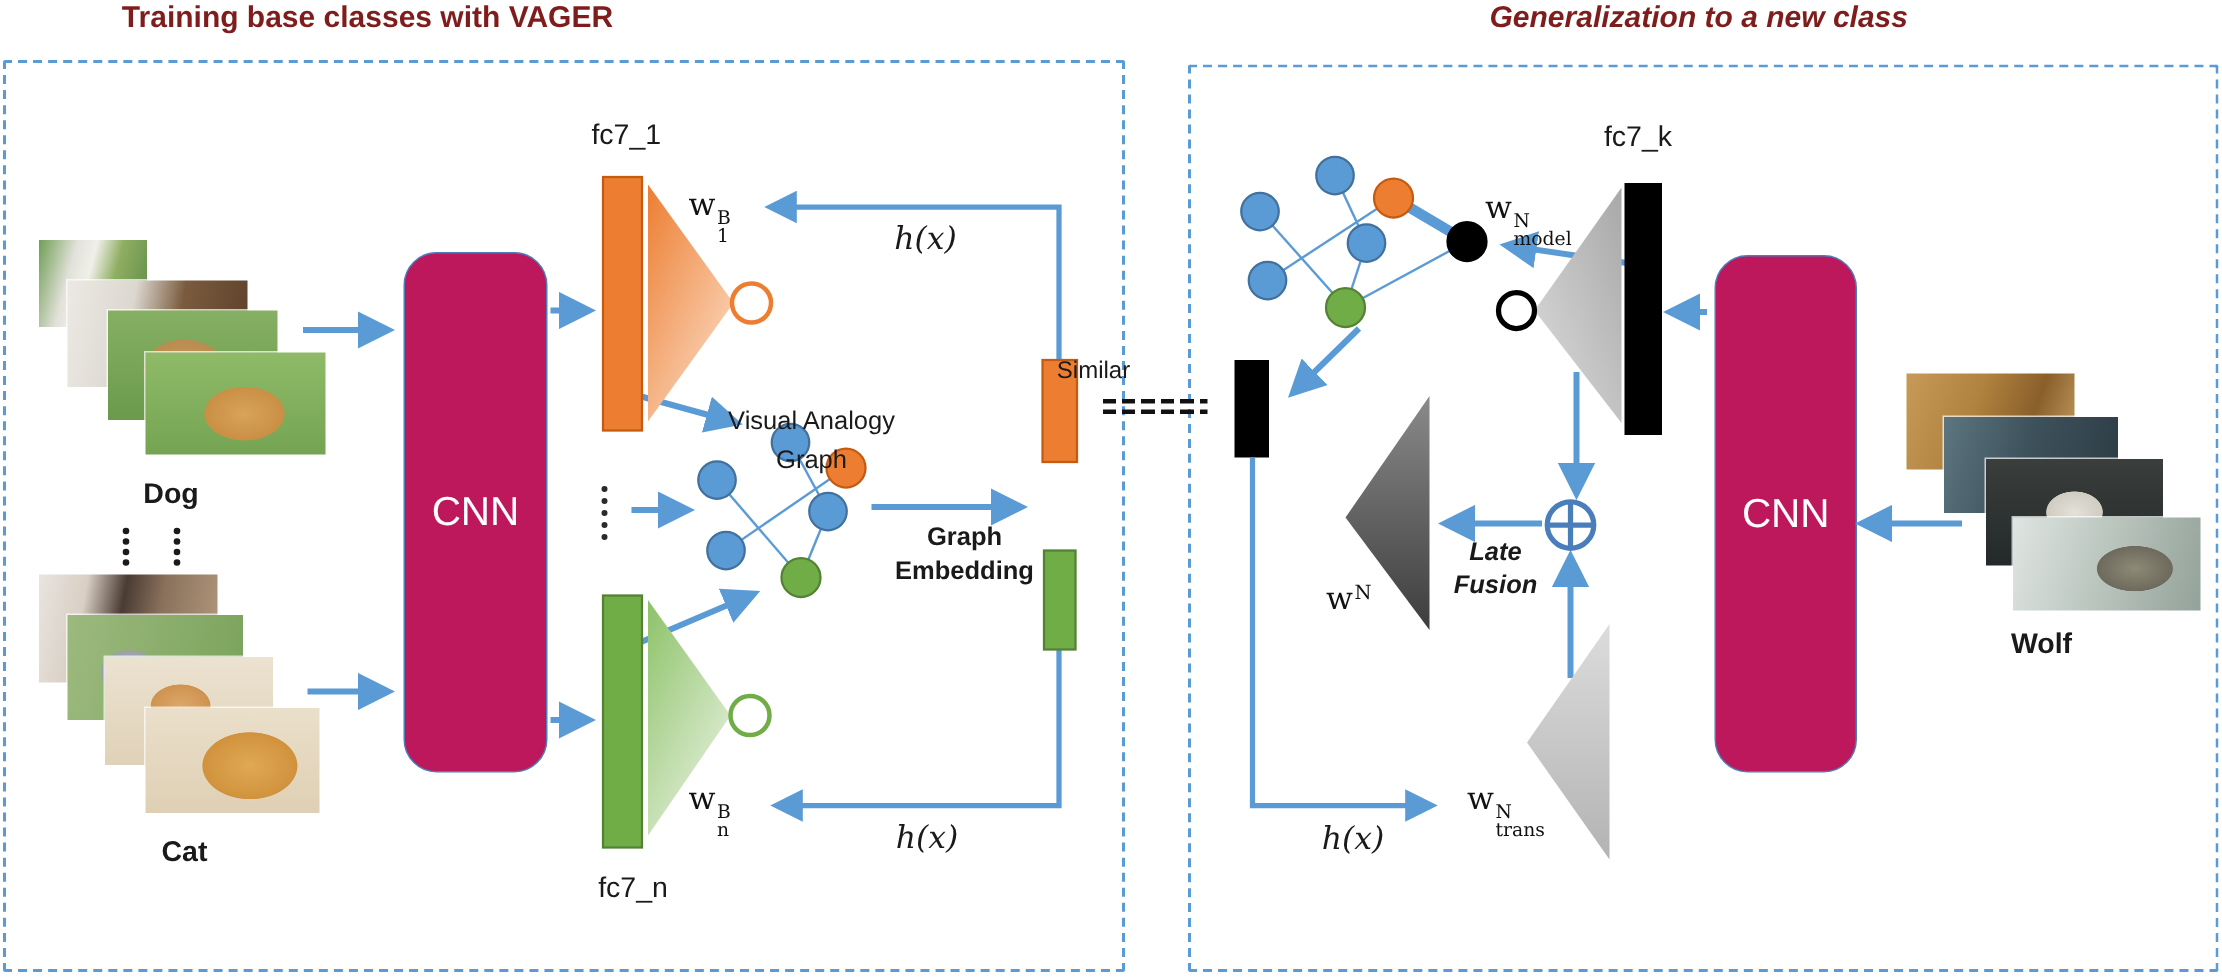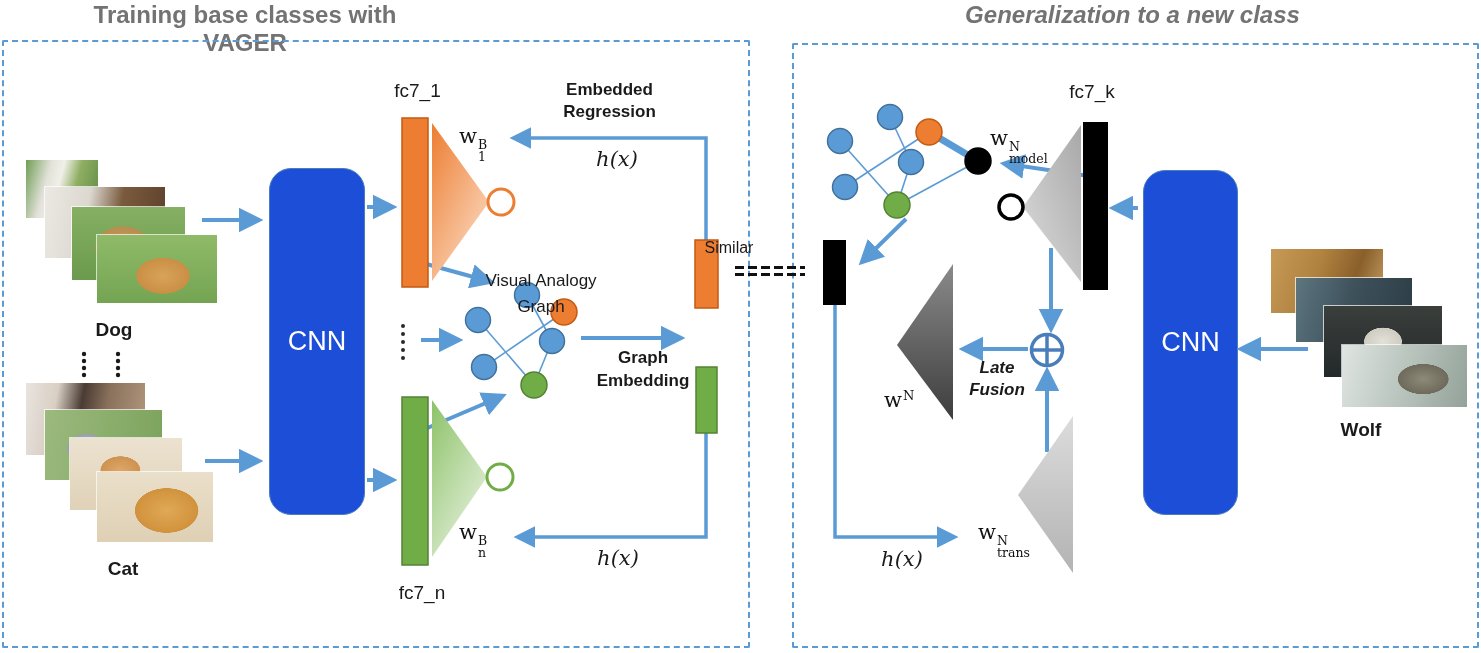--- a/index.html
+++ b/index.html
@@ -1,34 +1,34 @@
 <!DOCTYPE html>
 <html><head>
 <meta charset="utf-8">
 <style>
   html,body{margin:0;padding:0;background:#ffffff;}
   .canvas{position:relative;width:1481px;height:653px;background:#ffffff;overflow:hidden;
           font-family:"Liberation Sans", sans-serif;color:#1a1a1a;}
   .panel{position:absolute;border:2px dashed #5B9BD5;border-radius:2px;}
   #panelL{left:2px;top:40px;width:744px;height:604px;}
   #panelR{left:792px;top:43px;width:683px;height:601px;}
-  .title{position:absolute;top:1px;font-weight:bold;font-size:24px;text-align:center;color:#737373;}
+  .title{position:absolute;top:1px;font-weight:bold;font-size:20px;text-align:center;color:#7f1d1d;}
   #titleL{left:55px;width:380px;}
   #titleR{left:950px;width:365px;font-style:italic;}
   .lbl{position:absolute;text-align:center;}
   .b17{font-weight:bold;font-size:17px;line-height:22px;}
   .r17{font-size:17px;line-height:26px;}
   .r19{font-size:19px;}
   .b19{font-weight:bold;font-size:19px;}
   .hx{font-family:"DejaVu Serif", serif;font-style:italic;font-size:21px;}
   .wlab{position:absolute;font-family:"DejaVu Serif", serif;font-size:21px;line-height:1;color:#111;white-space:nowrap;}
   .wlab .stack{display:inline-flex;flex-direction:column;align-items:flex-start;vertical-align:-0.5em;
                font-size:12.5px;line-height:12px;margin-left:1px;}
   .wlab .supOnly{font-size:13px;vertical-align:0.55em;margin-left:1px;}
-  .cnn{position:absolute;background:#1d4ed8;border:1.5px solid #4a7ebb;border-radius:22px;
+  .cnn{position:absolute;background:#be185d;border:1.5px solid #4a7ebb;border-radius:22px;
        display:flex;align-items:center;justify-content:center;color:#ffffff;font-size:27px;}
   #cnnL{left:269px;top:168px;width:94px;height:345px;}
   #cnnR{left:1143px;top:170px;width:93px;height:343px;}
   .photo{position:absolute;box-shadow:0 0 0 1px rgba(255,255,255,0.7);}
   #d1{left:26px;top:160px;width:72px;height:58px;background:linear-gradient(105deg,#6f9e55 0%,#e3e2da 30%,#f0efe9 45%,#8fae62 65%,#5d8a45 100%);}
   #d2{left:45px;top:187px;width:120px;height:71px;background:linear-gradient(100deg,#ece9e4 0%,#dcd8d0 35%,#7a5b3e 60%,#5c3f2b 100%);}
   #d3{left:72px;top:207px;width:113px;height:73px;background:radial-gradient(ellipse 60% 70% at 45% 55%,#c99b5e 0%,#b98c50 40%,rgba(0,0,0,0) 41%),linear-gradient(#86b063,#6b9a4c);}
   #d4{left:97px;top:235px;width:120px;height:68px;background:radial-gradient(ellipse 55% 65% at 55% 60%,#d9a35a 0%,#c98f45 40%,rgba(0,0,0,0) 41%),linear-gradient(#8fbb68,#74a452);}
   #c1{left:26px;top:383px;width:119px;height:72px;background:linear-gradient(100deg,#e8e4df 0%,#d9cfc4 25%,#4a3b33 45%,#8a715c 65%,#b49a7f 100%);}
   #c2{left:45px;top:410px;width:117px;height:70px;background:radial-gradient(ellipse 45% 60% at 35% 55%,#b9bcc0 0%,#9aa0a6 35%,rgba(0,0,0,0) 36%),linear-gradient(100deg,#9cb97e,#7ba35c);}
@@ -213,24 +213,20 @@
   </svg>
 
   <div class="lbl r19" style="left:385px;top:80px;width:65px;">fc7_1</div>
   <div class="lbl r19" style="left:382px;top:582px;width:80px;">fc7_n</div>
   <div class="lbl r19" style="left:1052px;top:81px;width:80px;">fc7_k</div>
 
   <div class="lbl b19" style="left:83px;top:319px;width:62px;">Dog</div>
   <div class="lbl b19" style="left:92px;top:558px;width:62px;">Cat</div>
   <div class="lbl b19" style="left:1325px;top:419px;width:72px;">Wolf</div>
 
-  <div class="lbl b17" style="left:543px;top:79px;width:133px;">
-    <div>Embedded</div>
-    <div>Regression</div>
-  </div>
 
   <div class="lbl hx" style="left:586px;top:147px;width:62px;">h(x)</div>
   <div class="lbl hx" style="left:587px;top:546px;width:62px;">h(x)</div>
   <div class="lbl hx" style="left:871px;top:547px;width:62px;">h(x)</div>
 
   <div class="lbl r17" style="left:468px;top:240px;width:146px;margin-top:28px;">
     <div>Visual Analogy</div>
     <div>Graph</div>
   </div>
 

